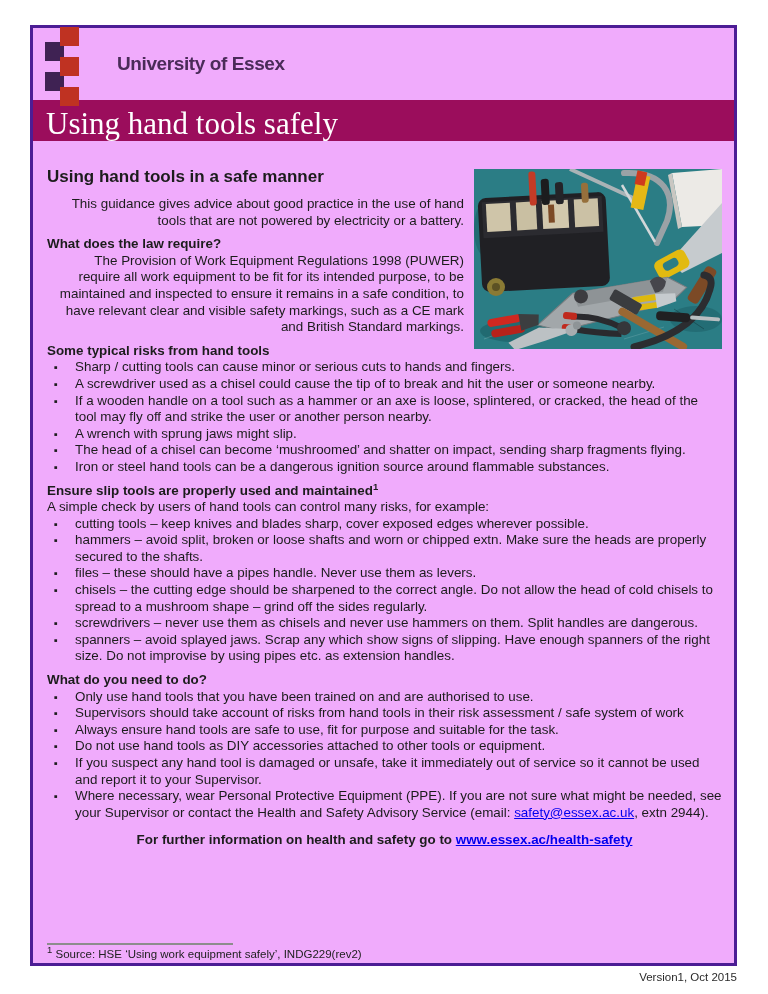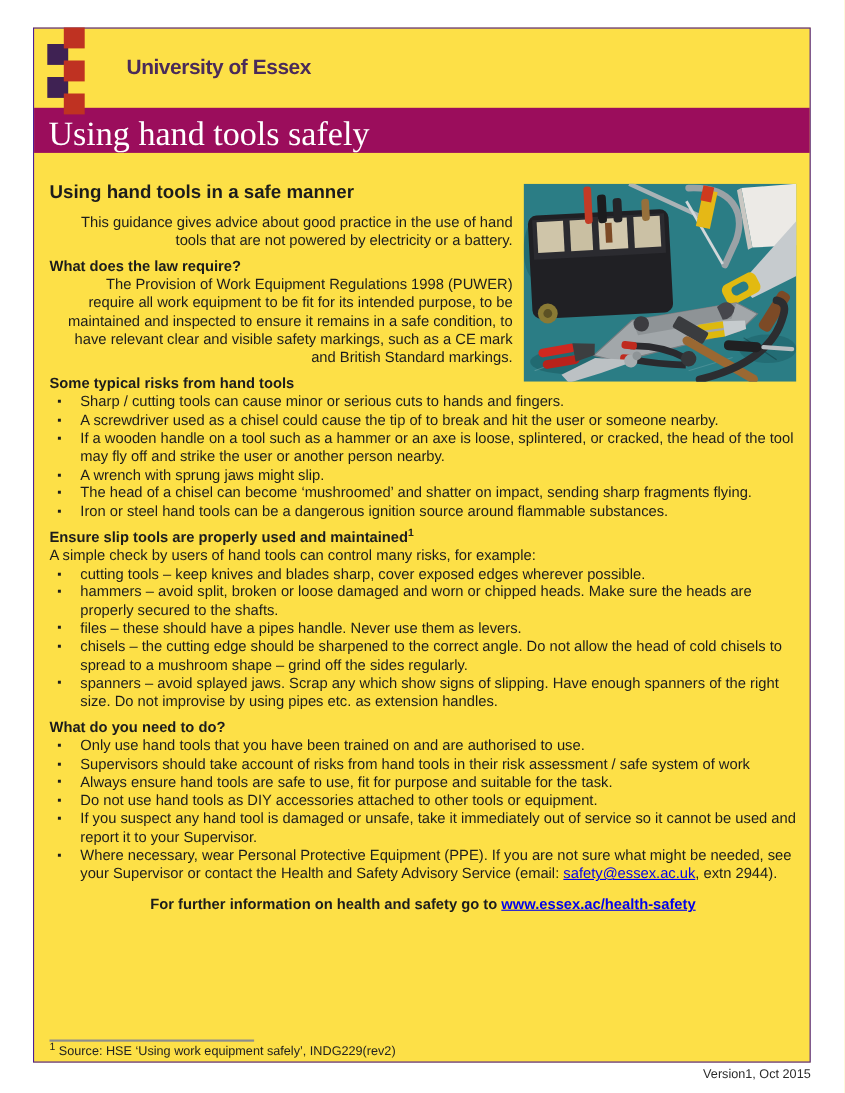--- a/index.html
+++ b/index.html
@@ -8,22 +8,22 @@
     width: 768px; height: 994px;
     background: #ffffff;
     font-family: "Liberation Sans", sans-serif;
     color: #1c1c1c;
     position: relative;
     overflow: hidden;
   }
   .doc-box {
     position: absolute; left: 30px; top: 25px;
     width: 707px; height: 941px;
-    border: 1px solid #4c1d95;
-    background: #fde047;
+    border: 3px solid #4c1d95;
+    background: #f0abfc;
   }
   
   .logo-row { position: relative; height: 72px; }
   .logo-mark { position: absolute; left: 12px; top: -1px; width: 40px; height: 78px; }
   .sq { position: absolute; width: 19px; height: 19px; }
   .sq-red    { background: #bf3222; left: 15px; z-index: 2; }
   .sq-purple { background: #3f2253; left: 0;    z-index: 1; }
   .sq-r1 { top: 0; }  .sq-r2 { top: 30px; } .sq-r3 { top: 60px; }
   .sq-p1 { top: 15px; } .sq-p2 { top: 45px; }
   .logo-text {
@@ -201,23 +201,24 @@
       <li>If a wooden handle on a tool such as a hammer or an axe is loose, splintered, or cracked, the head of the tool may fly off and strike the user or another person nearby.</li>
       <li>A wrench with sprung jaws might slip.</li>
       <li>The head of a chisel can become ‘mushroomed’ and shatter on impact, sending sharp fragments flying.</li>
       <li>Iron or steel hand tools can be a dangerous ignition source around flammable substances.</li>
     </ul>
 
     <h3><span>Ensure slip tools are properly used and maintained</span><sup class="fn">1</sup></h3>
     <div style="font-size:13.4px;line-height:16.6px;">A simple check by users of hand tools can control many risks, for example:</div>
     <ul>
       <li>cutting tools – keep knives and blades sharp, cover exposed edges wherever possible.</li>
-      <li>hammers – avoid split, broken or loose damaged and worn or chipped heads. Make sure the heads are properly secured to the shafts.</li>
+      <li>hammers – avoid split, broken or loose shafts and worn or chipped extn. Make sure the heads are properly secured to the shafts.</li>
       <li>files – these should have a pipes handle. Never use them as levers.</li>
       <li>chisels – the cutting edge should be sharpened to the correct angle. Do not allow the head of cold chisels to spread to a mushroom shape – grind off the sides regularly.</li>
+      <li>screwdrivers – never use them as chisels and never use hammers on them. Split handles are dangerous.</li>
       <li>spanners – avoid splayed jaws. Scrap any which show signs of slipping. Have enough spanners of the right size. Do not improvise by using pipes etc. as extension handles.</li>
     </ul>
 
     <h3>What do you need to do?</h3>
     <ul>
       <li>Only use hand tools that you have been trained on and are authorised to use.</li>
       <li>Supervisors should take account of risks from hand tools in their risk assessment / safe system of work</li>
       <li>Always ensure hand tools are safe to use, fit for purpose and suitable for the task.</li>
       <li>Do not use hand tools as DIY accessories attached to other tools or equipment.</li>
       <li>If you suspect any hand tool is damaged or unsafe, take it immediately out of service so it cannot be used and report it to your Supervisor.</li>

